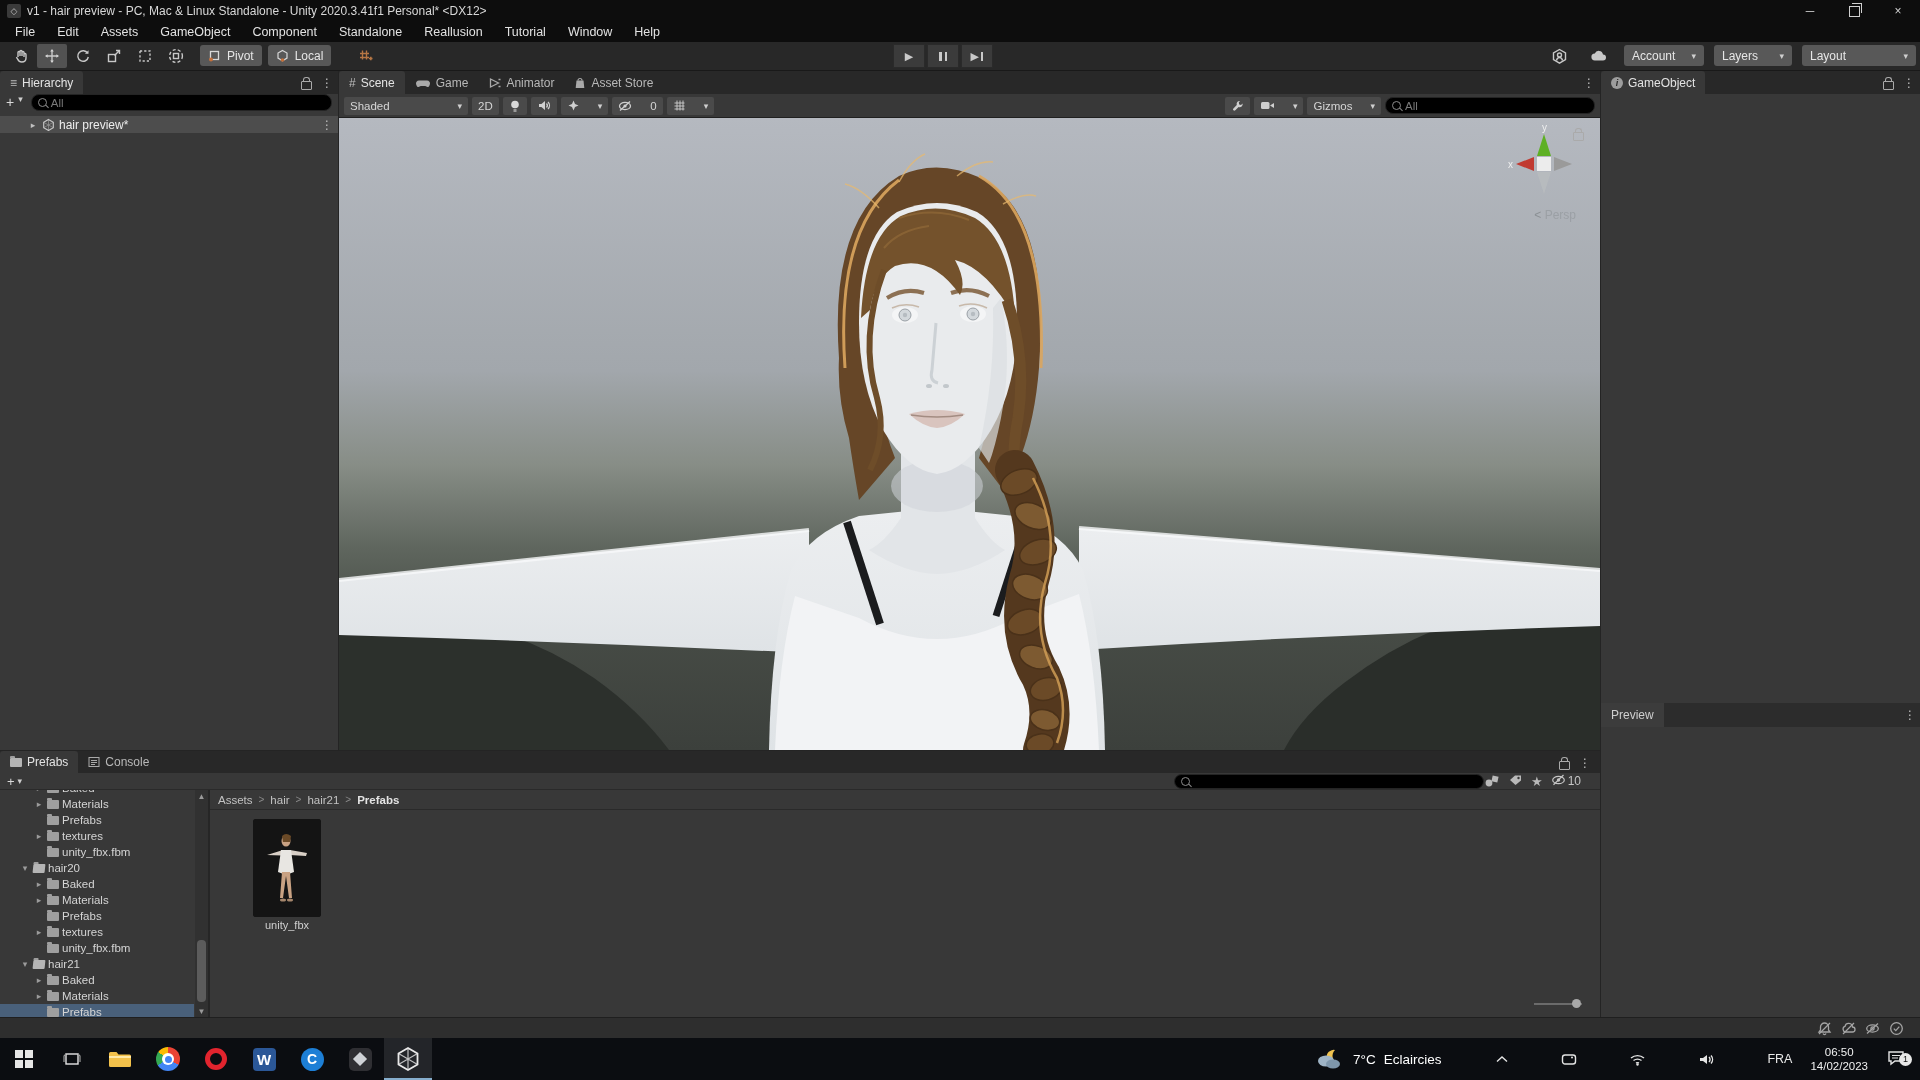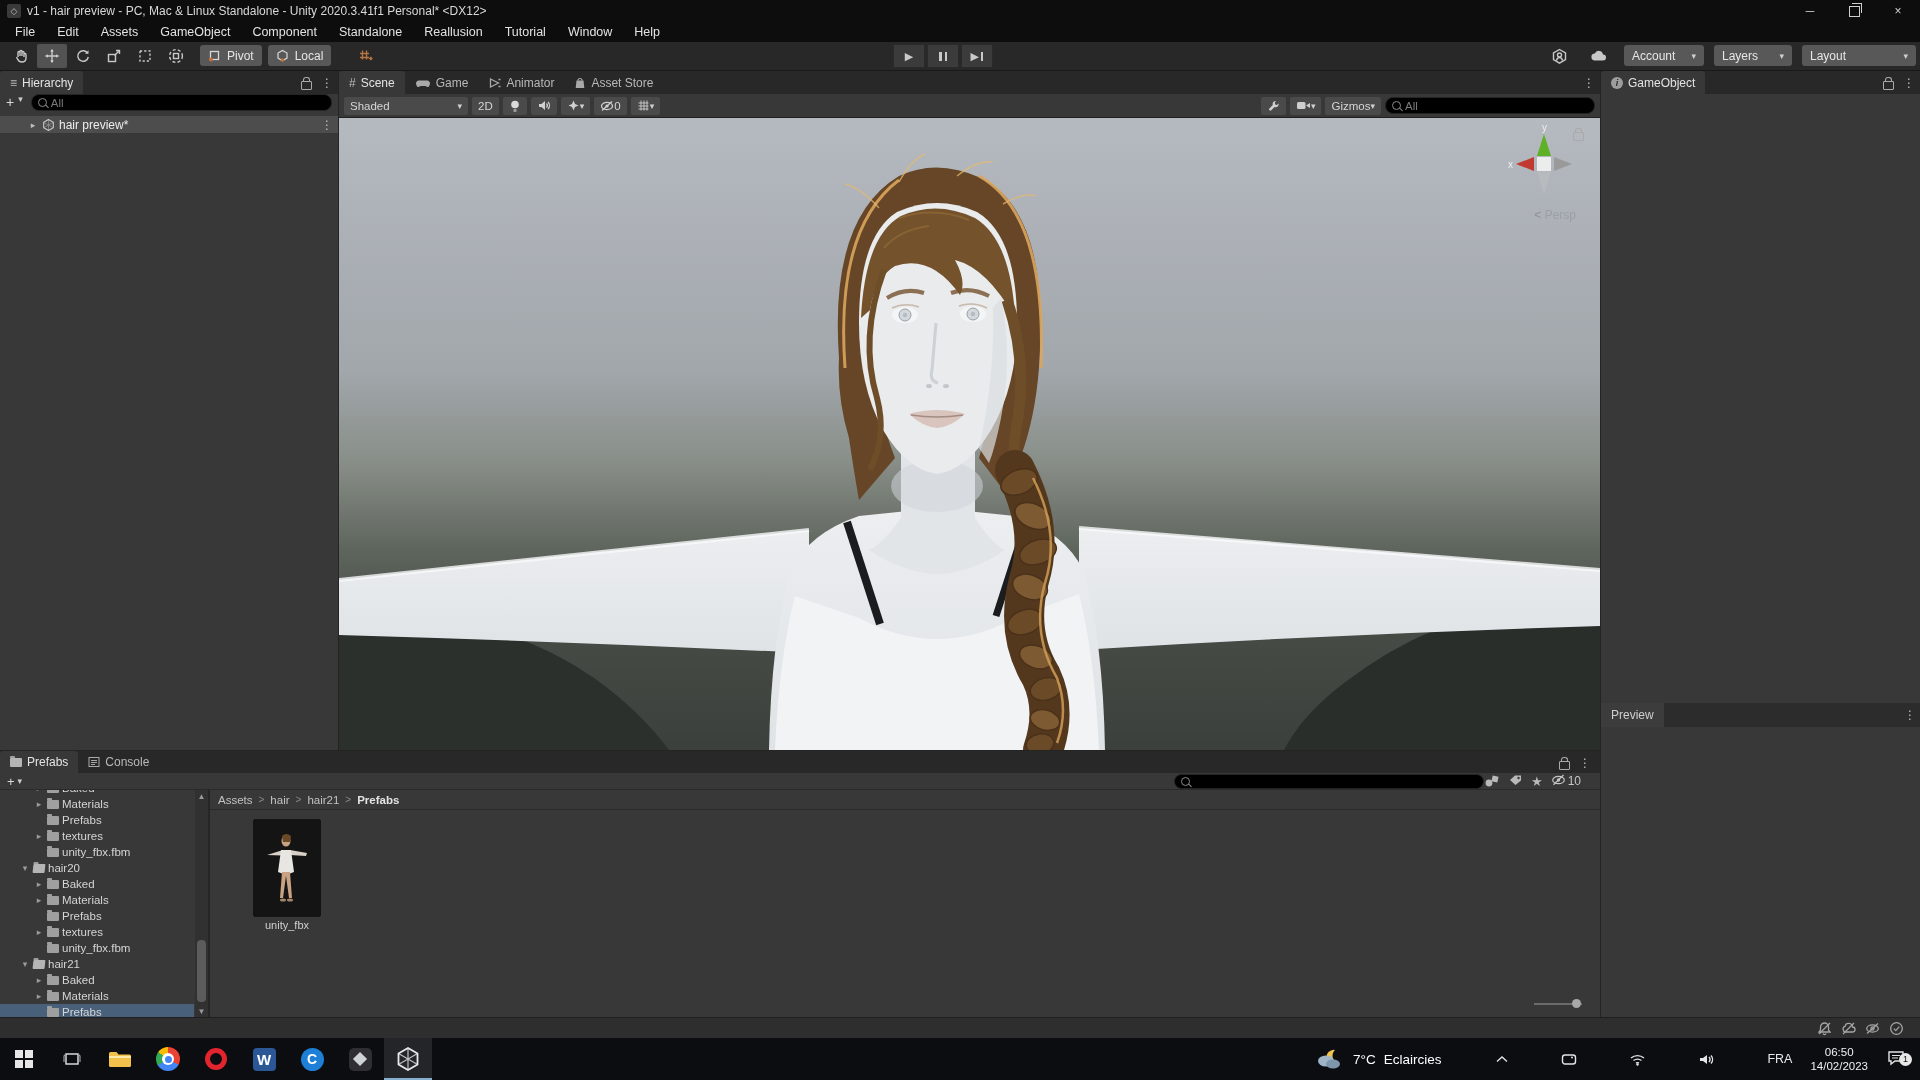--- a/index.html
+++ b/index.html
@@ -38,21 +38,21 @@
   .searchpill{background:#000000;border:1px solid #242424;border-radius:8px;height:15px;display:flex;align-items:center;padding:0 6px;gap:4px;color:#7a7a7a;font-size:11.5px;}
   .mag{width:7px;height:7px;border:1.4px solid #8b8b8b;border-radius:50%;position:relative;display:inline-block;flex:none;}
   .mag:after{content:'';position:absolute;left:6px;top:7px;width:4px;height:1.4px;background:#8b8b8b;transform:rotate(45deg);}
   
   #hierarchy{left:0;top:71px;width:339px;height:679px;border-right:1px solid #242424;}
   .hrow{height:17px;display:flex;align-items:center;gap:4px;padding-left:28px;color:#ededed;}
   .hrow.sel{background:#4d4d4d;}
   
   #scenepanel{left:339px;top:71px;width:1261px;height:679px;}
   #scenetoolbar{height:24px;background:#383838;border-bottom:1px solid #202020;display:flex;align-items:center;padding:0 5px;gap:4px;box-sizing:border-box;}
-  .stbtn{background:#4a4a4a;border-radius:2px;height:18px;display:flex;align-items:center;padding:0 6px;gap:0;color:#d5d5d5;font-size:11.5px;}
+  .stbtn{background:#4a4a4a;border-radius:2px;height:18px;display:flex;align-items:center;padding:0 6px;gap:18px;color:#d5d5d5;font-size:11.5px;}
   .stbtn svg{stroke:#cfcfcf;fill:none;stroke-width:1.3;}
   #viewport{position:relative;width:1261px;height:632px;overflow:hidden;background:#888;}
   #gizmo{position:absolute;right:12px;top:4px;width:84px;height:84px;}
   #persp{position:absolute;right:24px;top:90px;color:#9ba0a5;font-size:12px;}
   #vplock{position:absolute;right:16px;top:12px;}
   
   #inspector{left:1600px;top:71px;width:320px;height:946px;border-left:1px solid #242424;}
   #previewhdr{position:absolute;left:0;top:632px;width:320px;height:24px;background:#2c2c2c;display:flex;align-items:center;}
   #previewhdr .tab{height:24px;background:#3c3c3c;}
   

